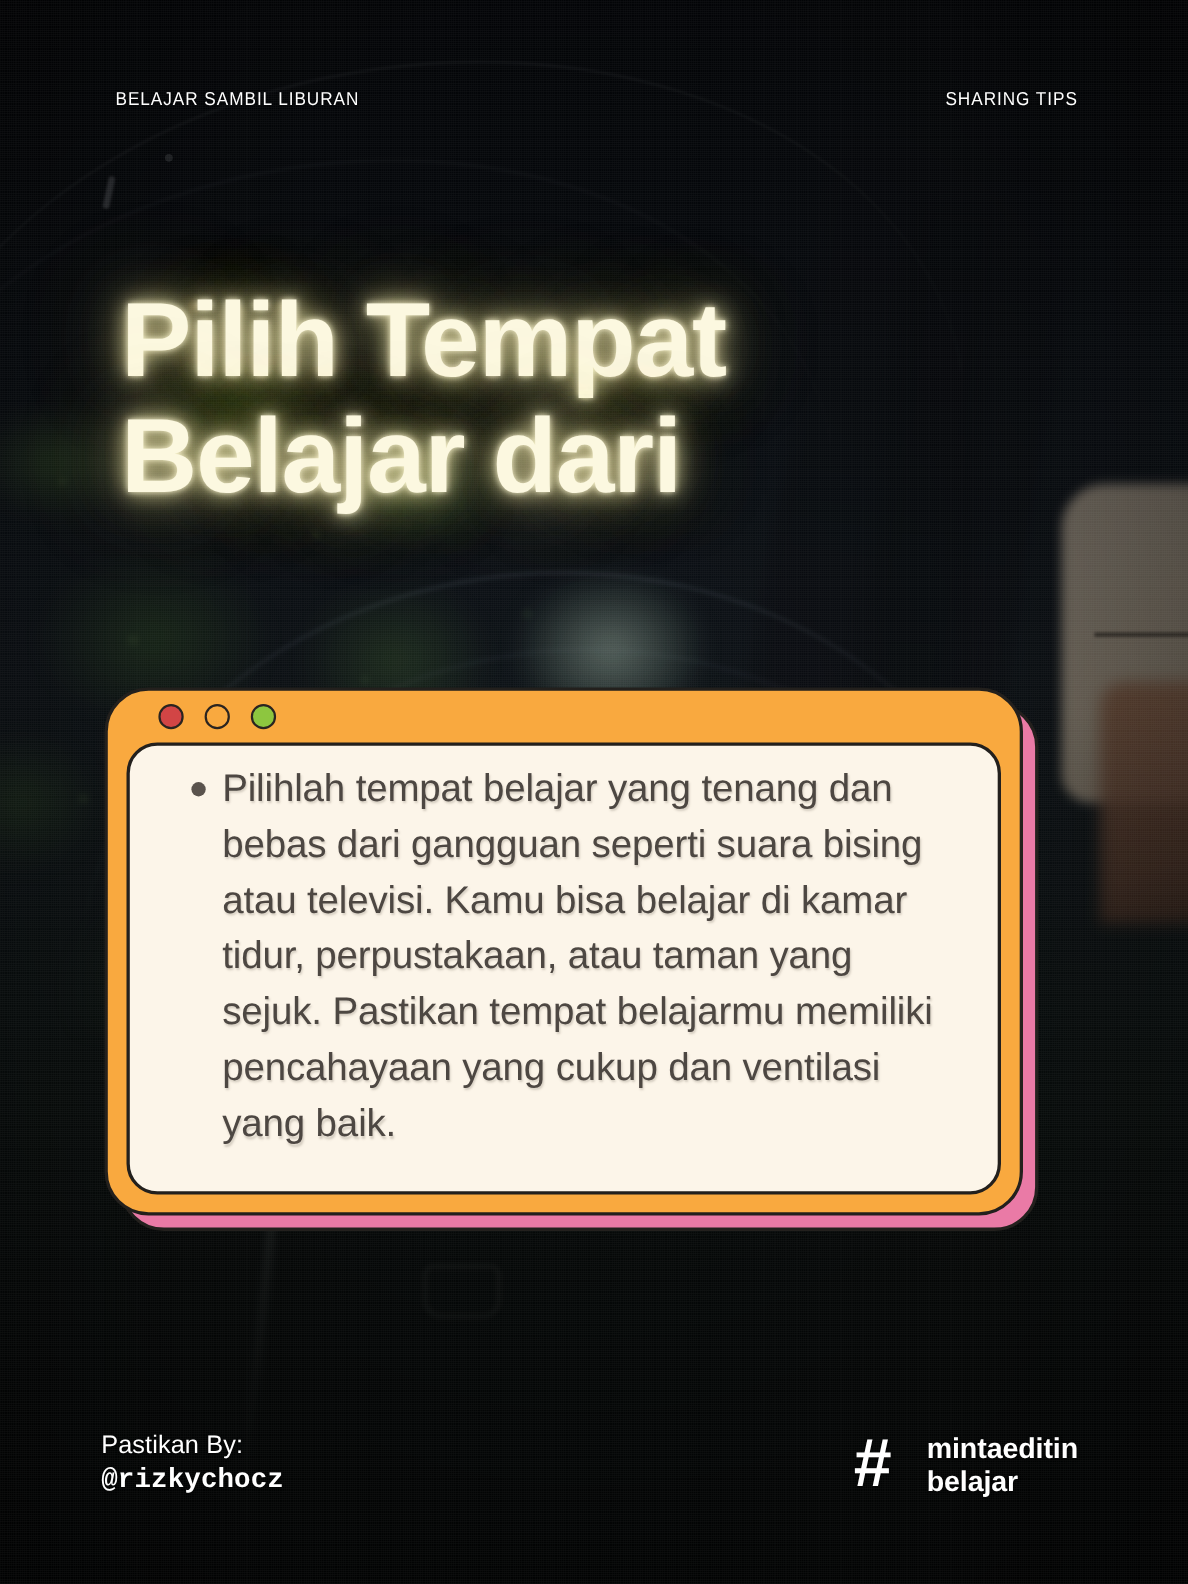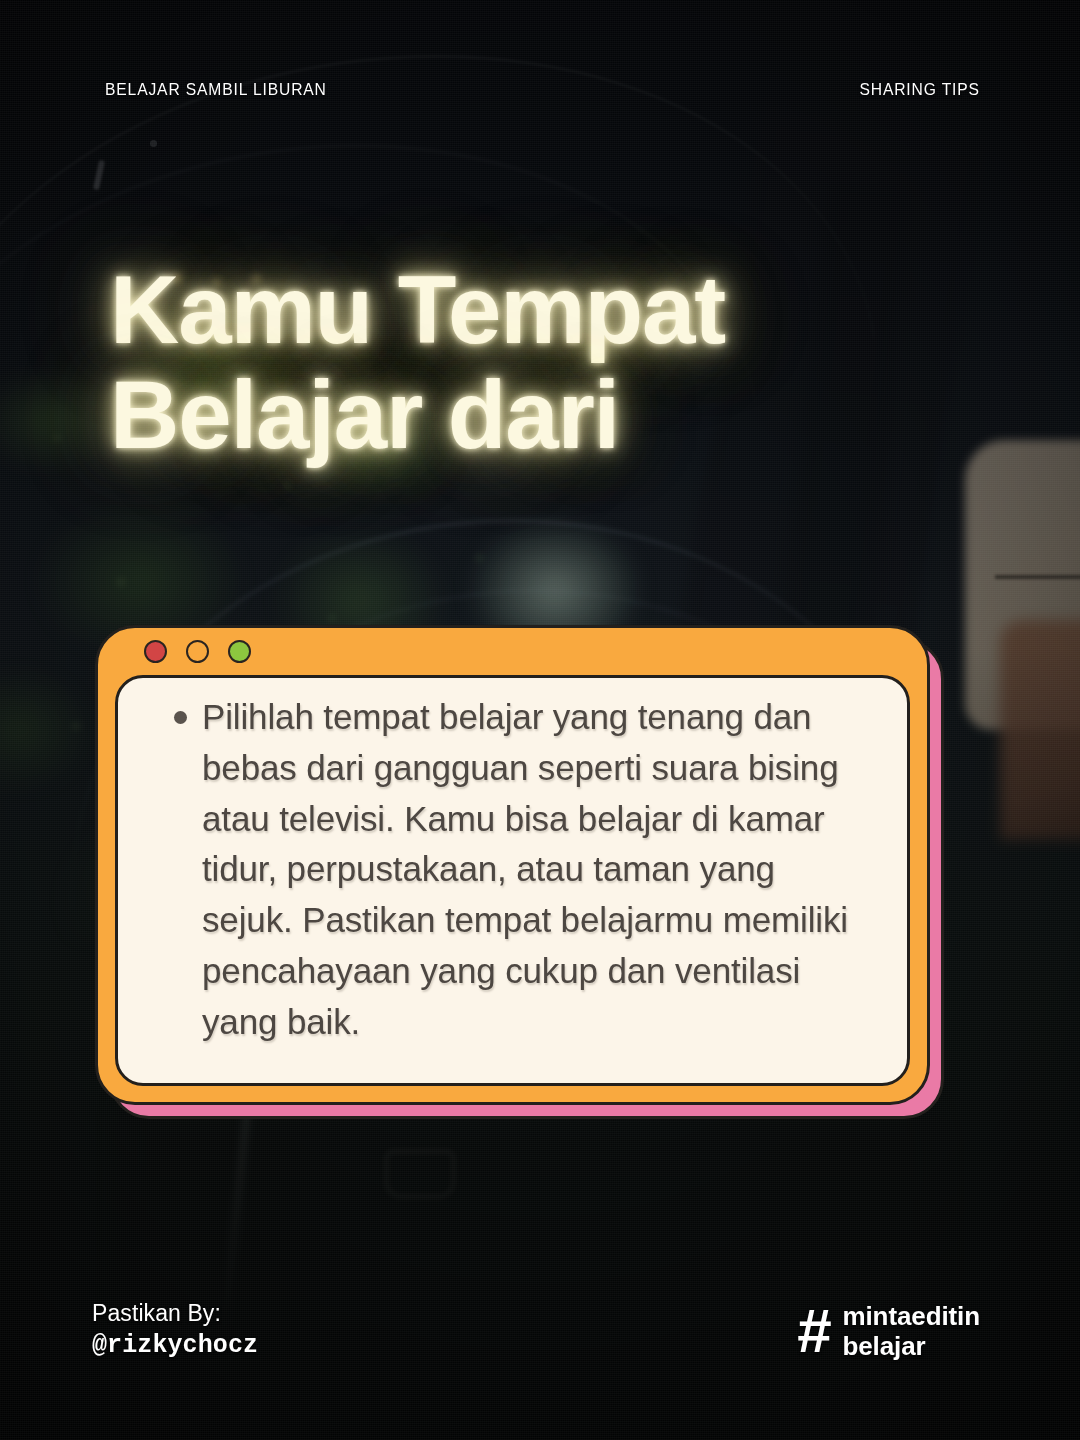--- a/index.html
+++ b/index.html
@@ -351,21 +351,21 @@
     line-height:.85;
     letter-spacing:-.02em;
   }
   .brand-lines {
     font-family:"Liberation Sans", sans-serif;
     font-size:26px;
     font-weight:700;
     line-height:1.18;
     letter-spacing:-.004em;
   }
-  .brand-lines span { display:block; }
+  .brand-lines span { display:block;margin-left:21px; }
 </style>
 </head>
 <body>
 
 <div id="poster">
 
   <div class="bg-layer bg-base"></div>
   <div class="bg-layer bg-foliage"></div>
   <div class="bg-layer bg-leaves"></div>
   <div class="bg-layer bg-canopy-light"></div>
@@ -391,21 +391,21 @@
   <div class="bg-layer bg-grain"></div>
 
   <div class="content">
 
     <div class="topbar">
       <div class="meta">BELAJAR SAMBIL LIBURAN</div>
       <div class="meta right">SHARING TIPS</div>
     </div>
 
     <h1 class="headline">
-      <span>Kamu Tempat</span>
+      <span>Pilih Tempat</span>
       <span>Belajar dari</span>
     </h1>
 
     <div class="card-wrap">
       <div class="card-pink"></div>
 
       <div class="card-frame">
 
         <div class="titlebar">
           <span class="dot red"></span>

